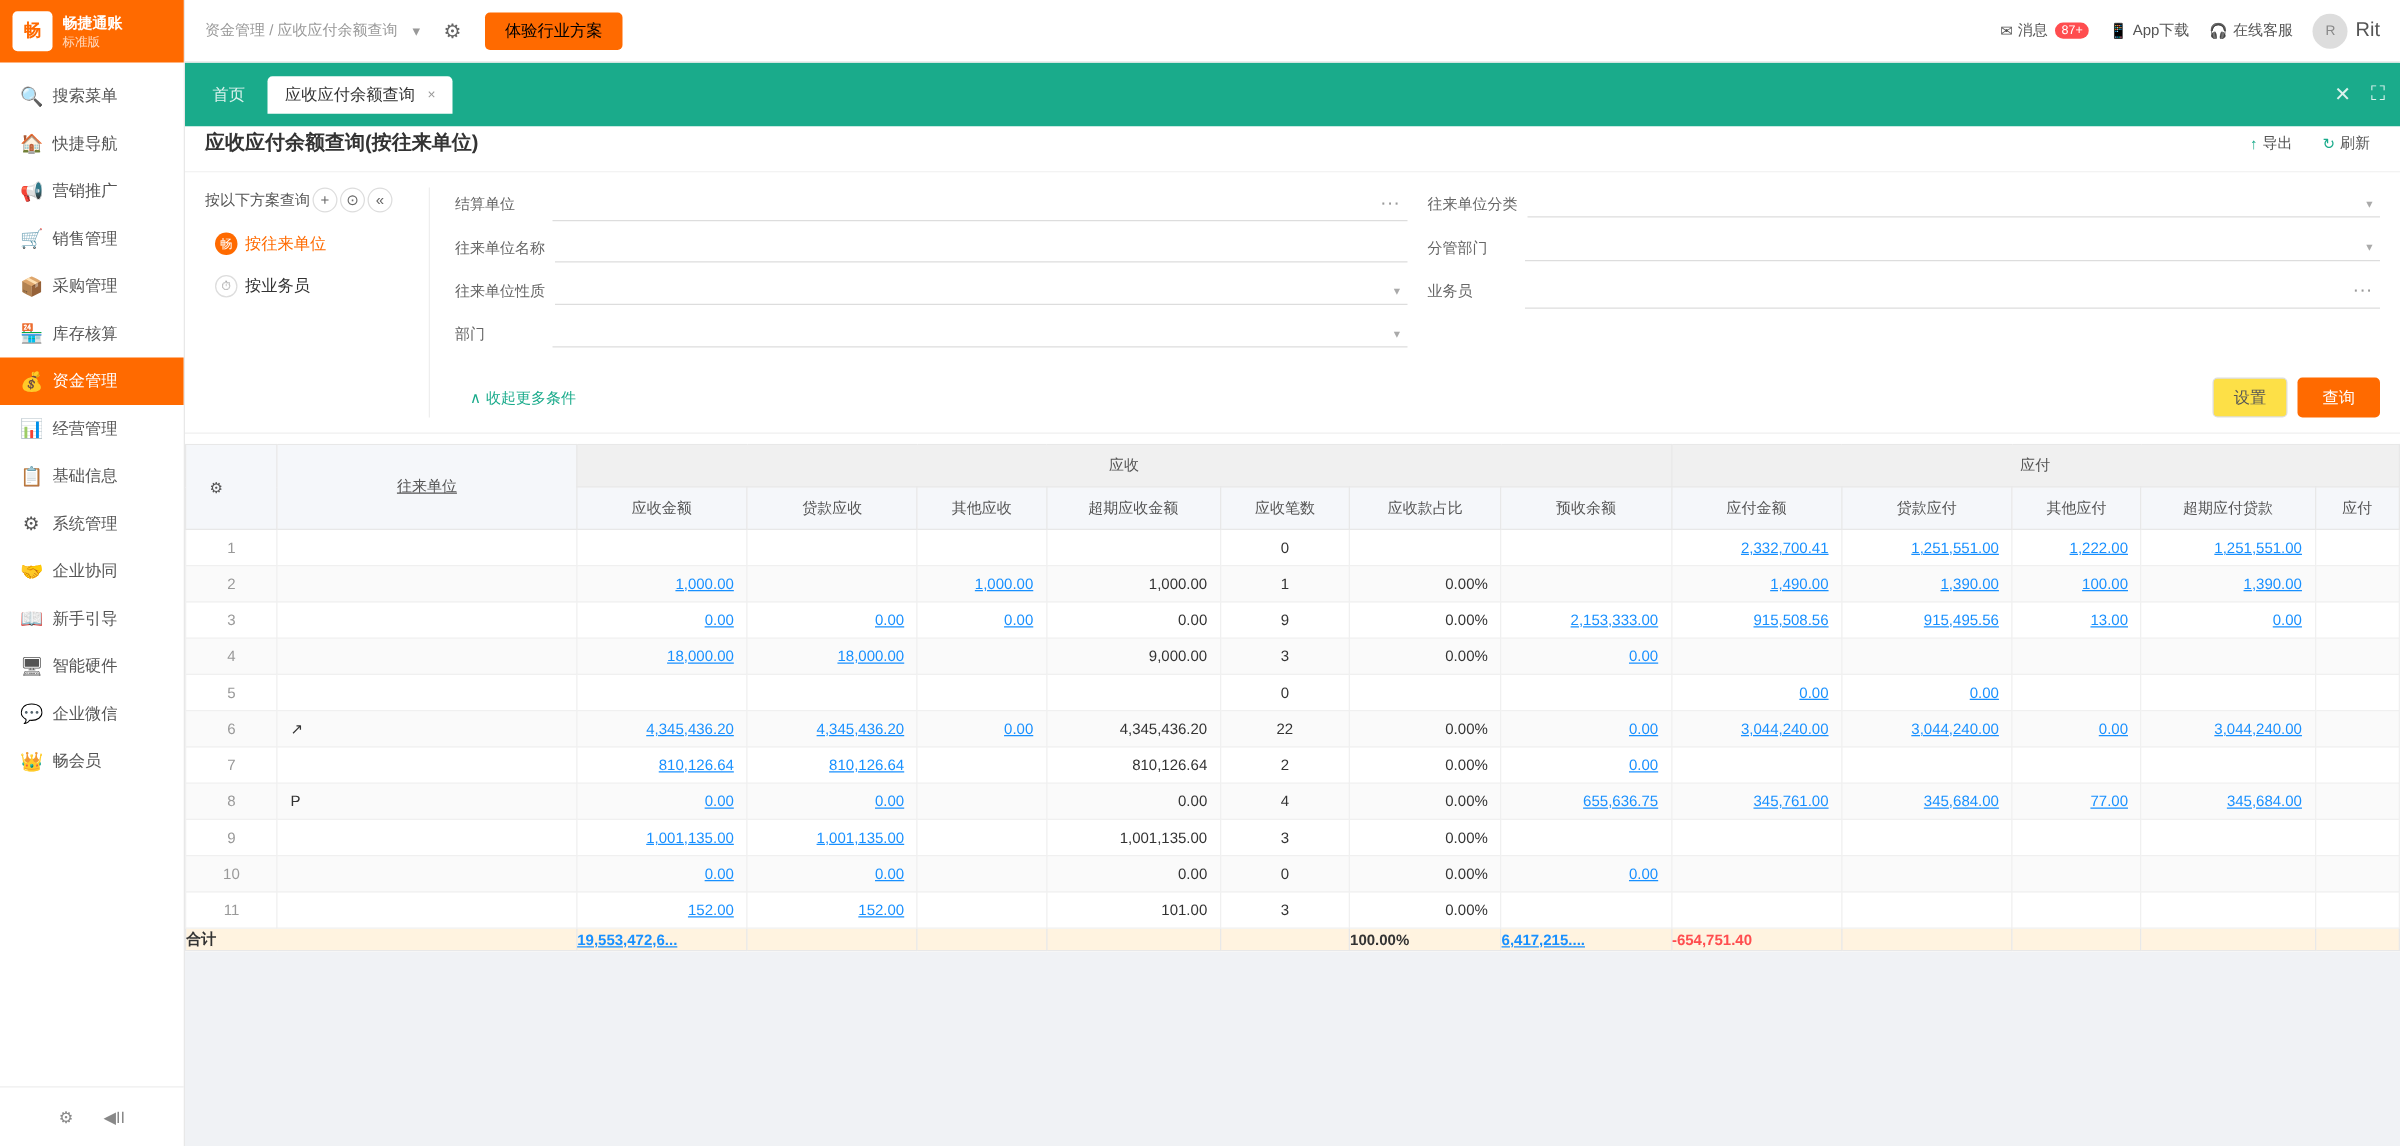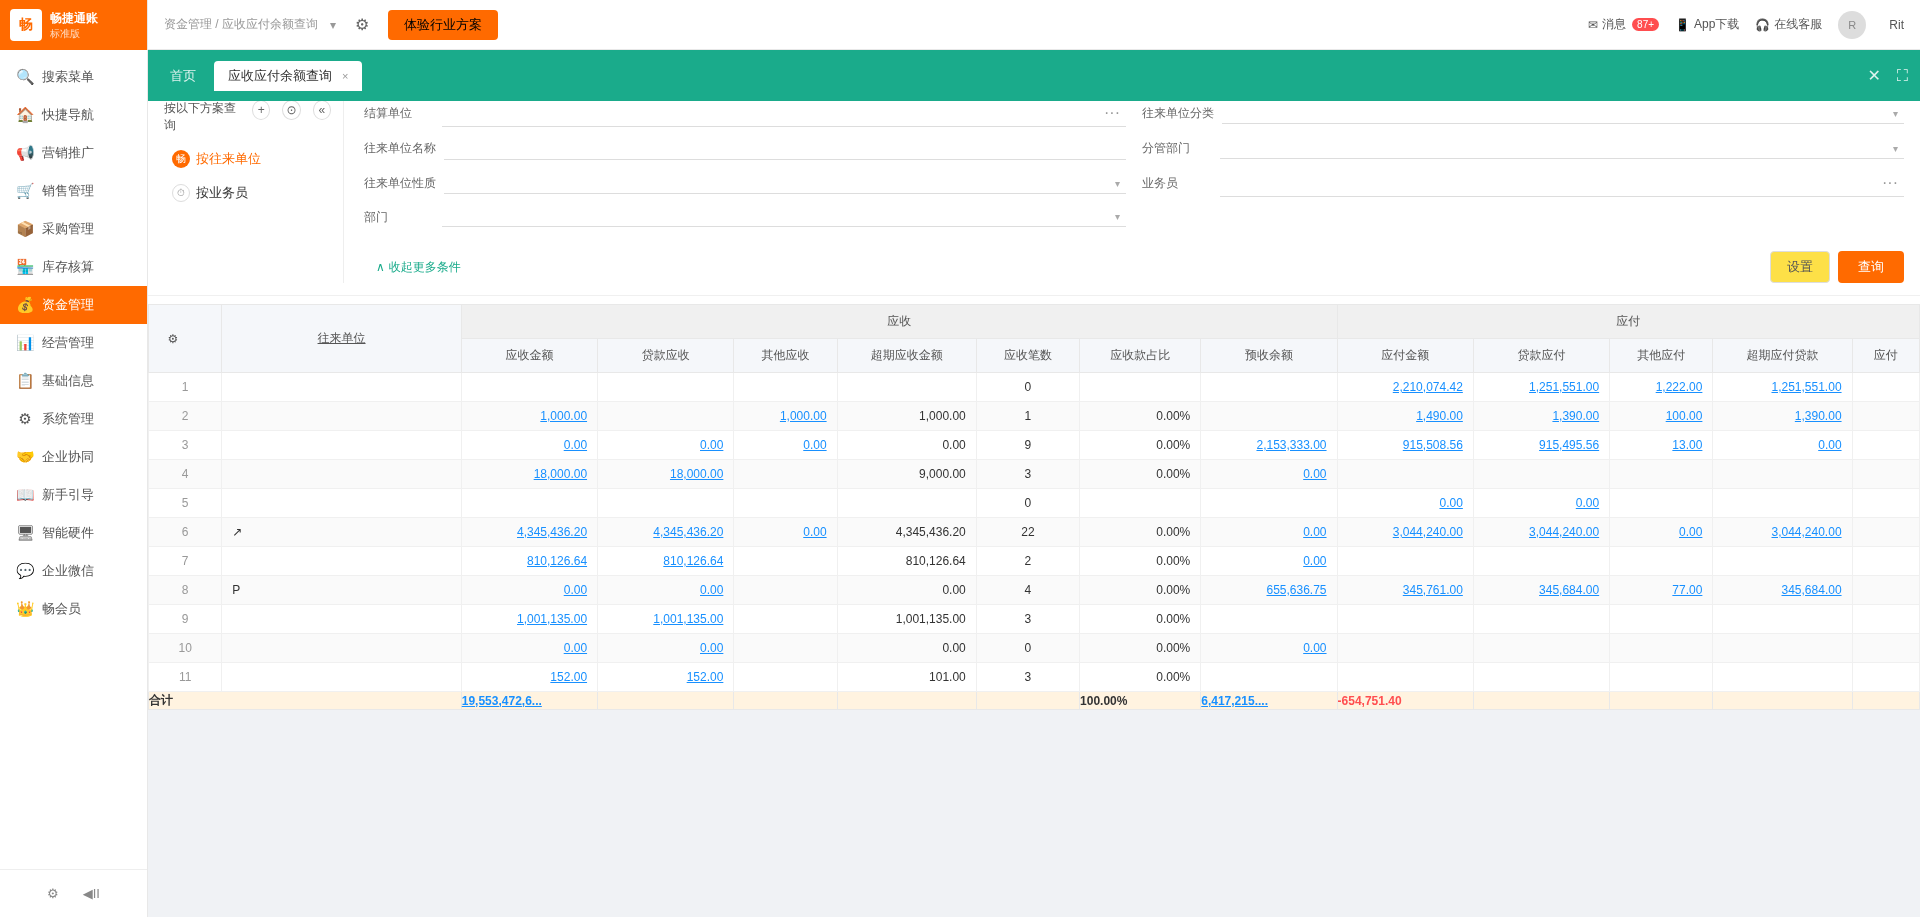--- a/index.html
+++ b/index.html
@@ -39,21 +39,21 @@
     .topbar-breadcrumb { color: #999; font-size: 12px; }
     .topbar-arrow { color: #999; font-size: 12px; cursor: pointer; }
     .topbar-settings { width: 28px; height: 28px; display: flex; align-items: center; justify-content: center; cursor: pointer; color: #666; font-size: 16px; }
     .topbar-btn-orange {
       background: #ff6a00; color: #000000; border: none; padding: 6px 16px; border-radius: 4px; cursor: pointer; font-size: 13px;
     }
     .topbar-right { margin-left: auto; display: flex; align-items: center; gap: 16px; }
     .topbar-right-item { display: flex; align-items: center; gap: 4px; cursor: pointer; color: #555; font-size: 12px; }
     .badge { background: #ff4d4f; color: #fff; border-radius: 10px; font-size: 10px; padding: 1px 5px; margin-left: 2px; }
     .topbar-avatar { width: 28px; height: 28px; border-radius: 50%; background: #ddd; display: flex; align-items: center; justify-content: center; font-size: 11px; color: #888; }
-    .topbar-username { font-size: 12px; color: #555; margin-left: 17px; }
+    .topbar-username { font-size: 16px; color: #555; }
 
     
     .tabbar {
       position: fixed; left: 148px; right: 0; top: 50px; height: 51px;
       background: #1aab8b; display: flex; align-items: center; padding: 0 8px; gap: 4px; z-index: 99;
     }
     .tab {
       height: 30px; padding: 0 14px; border-radius: 4px 4px 0 0; display: flex; align-items: center; gap: 6px;
       font-size: 13px; cursor: pointer;
     }
@@ -81,21 +81,21 @@
     .action-btn .icon { color: #1aab8b; }
 
     
     .filter-area {
       background: #fff; padding: 12px 16px; border-bottom: 1px solid #f0f0f0; display: flex; gap: 0;
     }
     .filter-left {
       width: 180px; border-right: 1px solid #eee; padding-right: 12px; display: flex; flex-direction: column; gap: 4px;
     }
     .filter-left-header {
-      font-size: 12px; color: #555; margin-bottom: 6px; display: flex; gap: 12px;
+      font-size: 12px; color: #555; margin-bottom: 6px; display: flex; align-items: center; gap: 2px;
     }
     .filter-left-btn {
       width: 20px; height: 20px; border-radius: 50%; border: 1px solid #ddd; display: flex; align-items: center; justify-content: center;
       font-size: 12px; cursor: pointer; color: #666;
     }
     .filter-scheme-item {
       display: flex; align-items: center; gap: 6px; padding: 6px 8px; cursor: pointer; border-radius: 4px; font-size: 13px;
     }
     .filter-scheme-item.active { color: #ff6a00; }
     .filter-scheme-icon { width: 18px; height: 18px; border-radius: 50%; background: #ff6a00; color: #fff; display: flex; align-items: center; justify-content: center; font-size: 10px; }
@@ -274,20 +274,33 @@
   </div>
   <div class="tabbar-right">
     <span class="tabbar-icon-btn">✕</span>
     <span class="tabbar-icon-btn">⛶</span>
   </div>
 </div>
 
 <div class="main">
   <div class="content-panel">
 
+    <div class="panel-header">
+      <span class="panel-title">应收应付余额查询(按往来单位)</span>
+      <div class="panel-actions">
+        <div class="action-btn">
+          <span class="icon">↑</span>
+          <span>导出</span>
+        </div>
+        <div class="action-btn">
+          <span class="icon">↻</span>
+          <span>刷新</span>
+        </div>
+      </div>
+    </div>
 
     <div class="filter-area">
 
       <div class="filter-left">
         <div class="filter-left-header">
           <span>按以下方案查询</span>
           <div class="filter-left-btn">+</div>
           <div class="filter-left-btn">⊙</div>
           <div class="filter-left-btn">«</div>
         </div>
@@ -397,21 +410,21 @@
         <tr>
               <td class="row-num">1</td>
               <td class="td-left"></td>
               <td class="td-link"></td>
               <td class="td-link"></td>
               <td class="td-link"></td>
               <td></td>
               <td class="td-center">0</td>
               <td></td>
               <td class="td-link"></td>
-              <td class="td-link">2,210,074.42</td>
+              <td class="td-link">2,332,700.41</td>
               <td class="td-link">1,251,551.00</td>
               <td class="td-link">1,222.00</td>
               <td class="td-link">1,251,551.00</td>
               <td></td>
             </tr>
             <tr>
               <td class="row-num">2</td>
               <td class="td-left"></td>
               <td class="td-link">1,000.00</td>
               <td class="td-link"></td>

